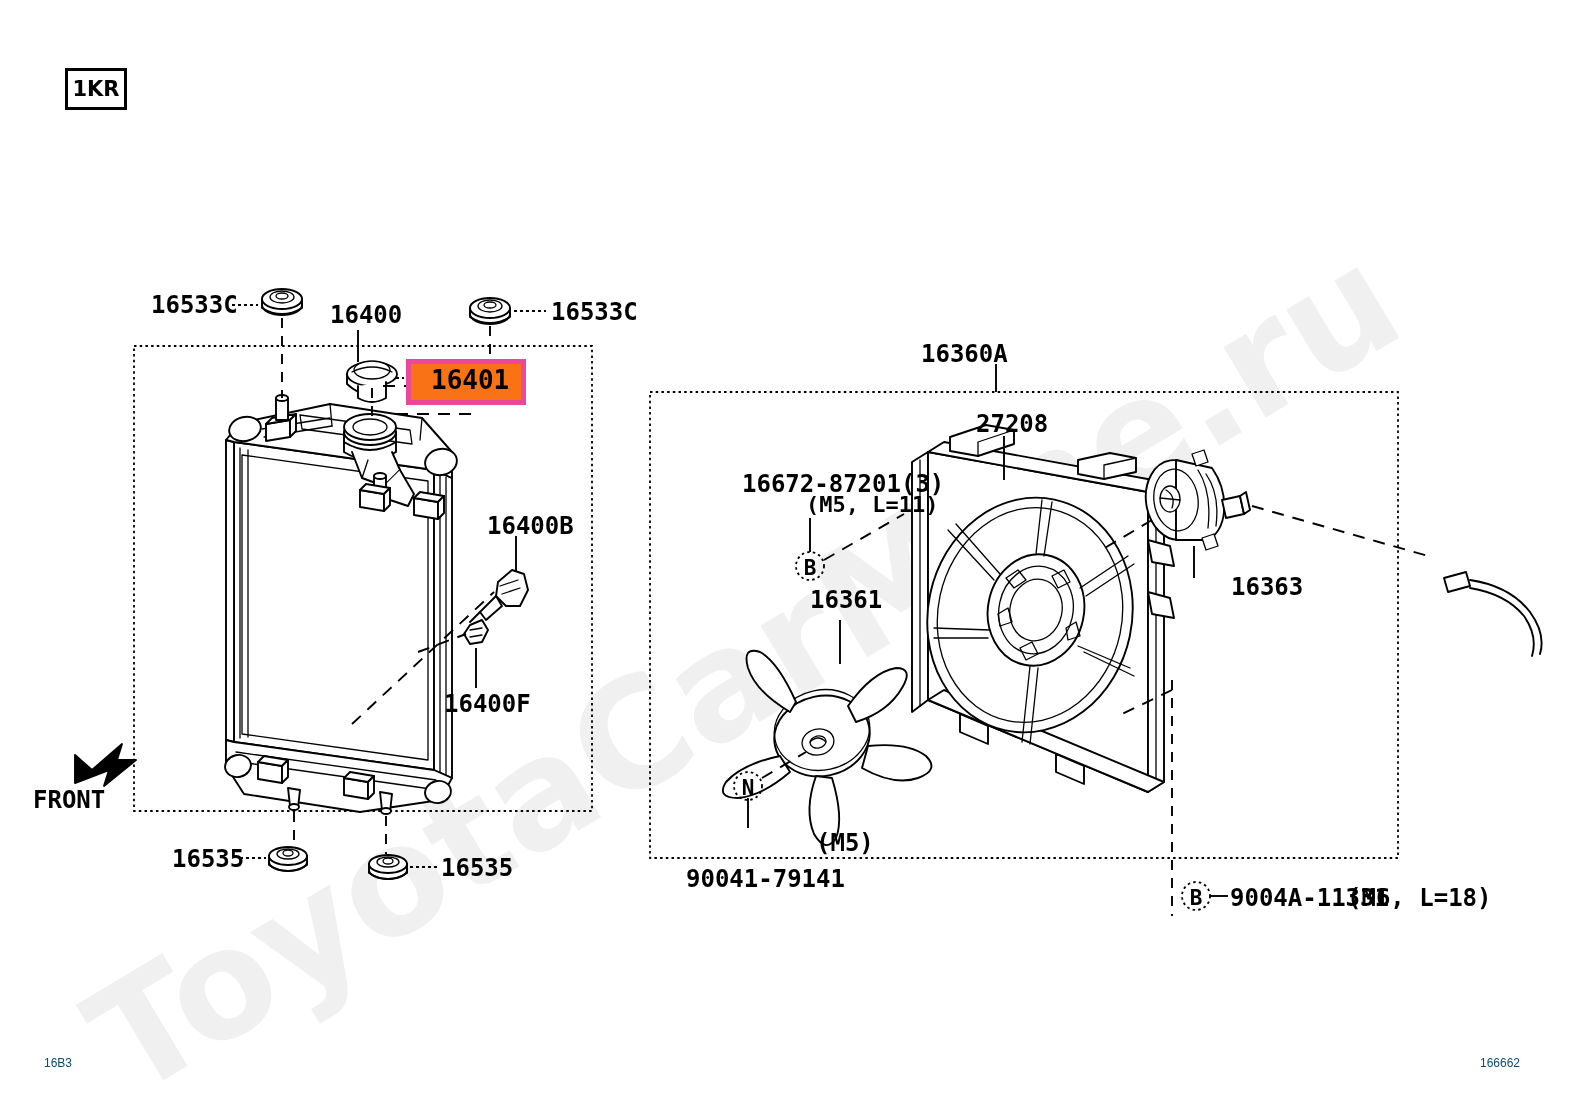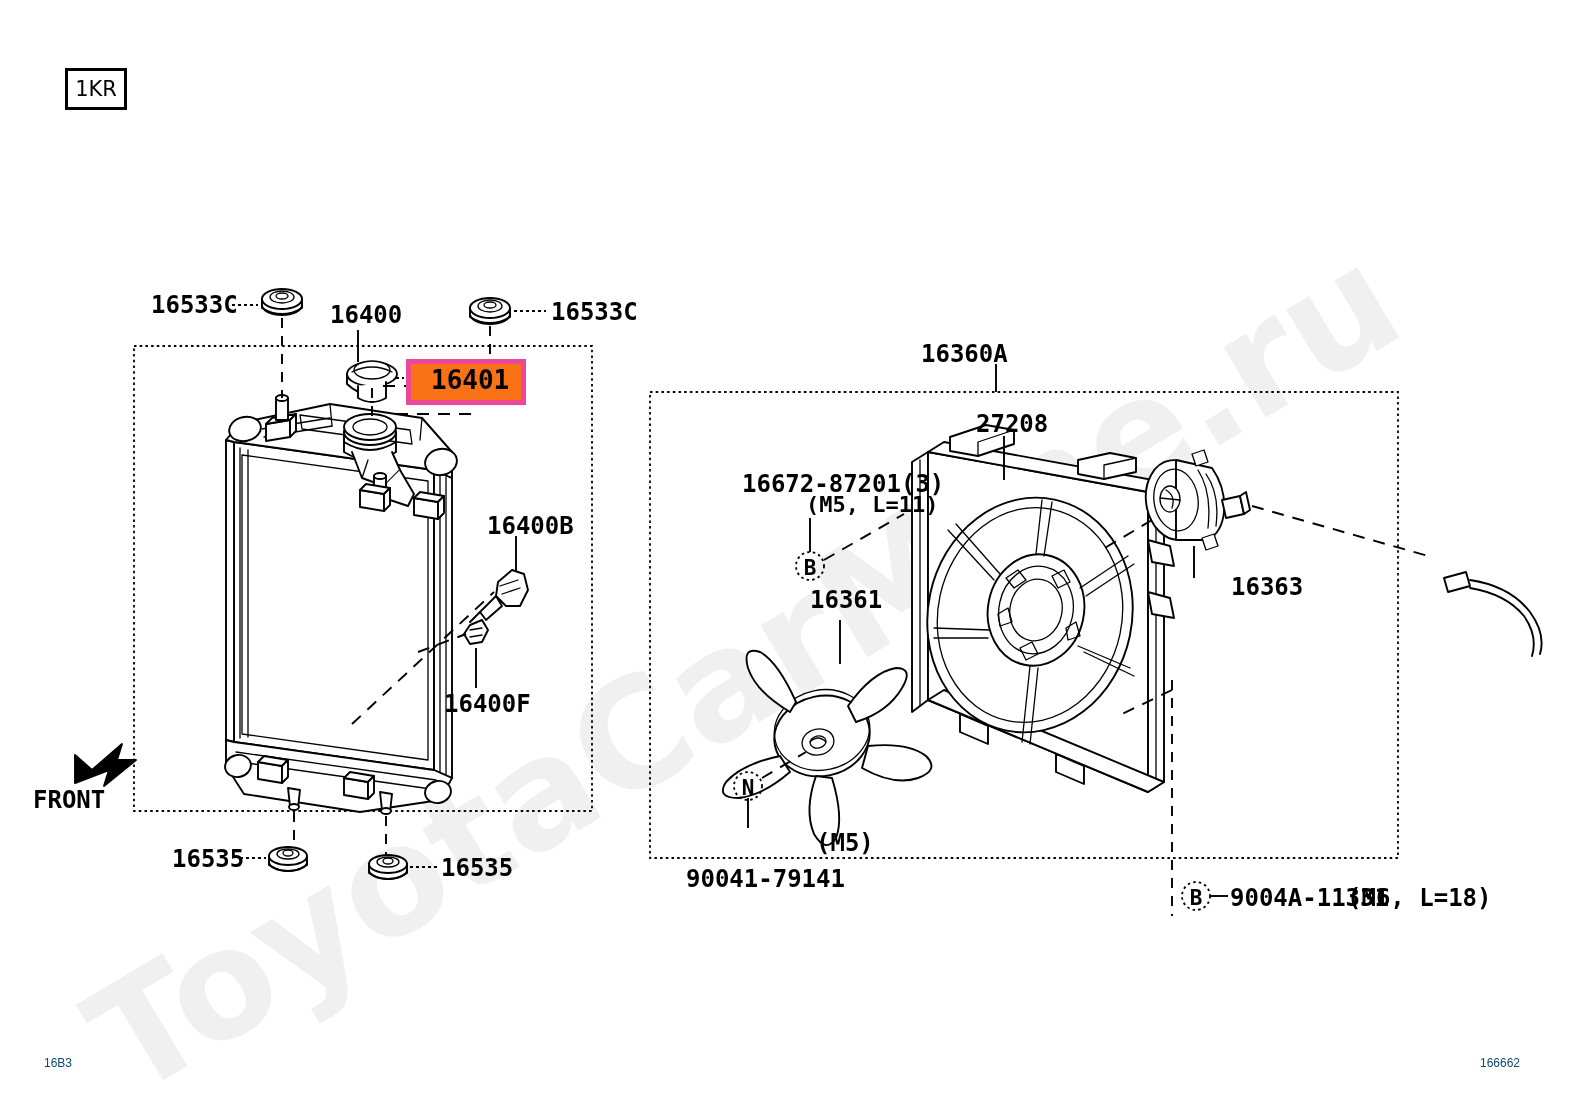--- a/index.html
+++ b/index.html
@@ -63,21 +63,21 @@
     border: 3px solid #000;
     background: #fff;
     z-index: 20;
     display: flex;
     align-items: center;
     justify-content: center;
   }
   #engine-badge span {
     font-family: "DejaVu Sans", sans-serif;
     font-size: 21px;
-    font-weight: normal;
+    font-weight: bold;
     color: #000;
     line-height: 1;
   }
   
   #highlight-16401 {
     position: absolute;
     left: 406px; top: 359px;
     z-index: 30;
     border: 5px solid #ec4899;
     background: #f97316;

